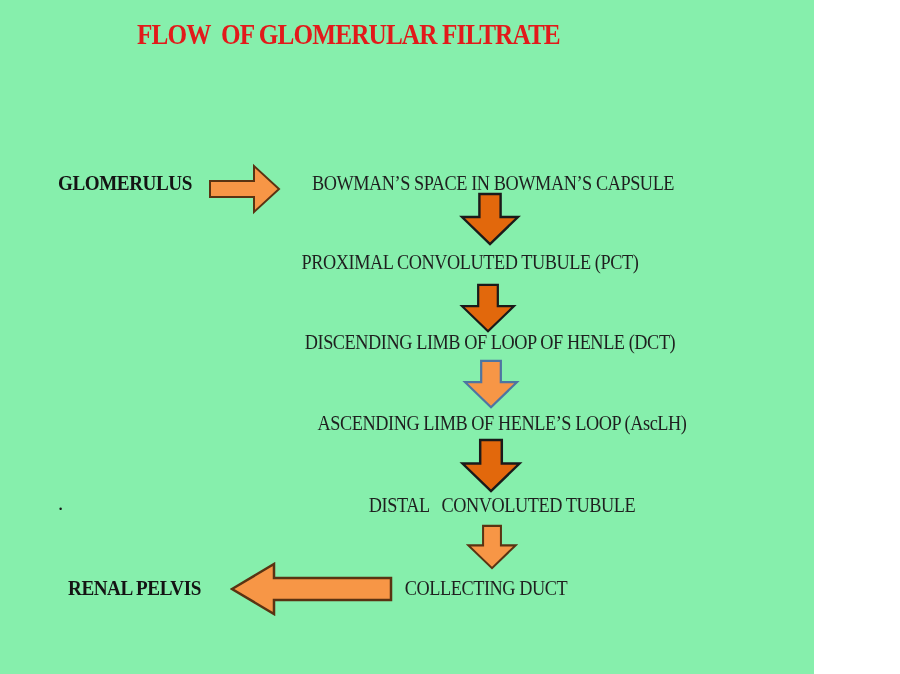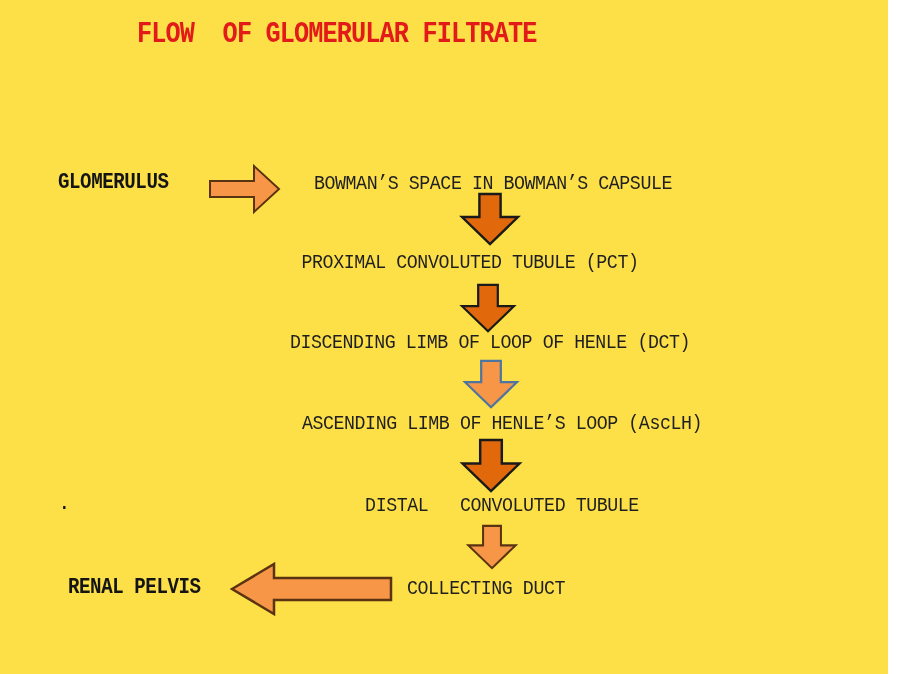--- a/index.html
+++ b/index.html
@@ -1,22 +1,22 @@
 <!DOCTYPE html>
 <html><head>
 <meta charset="utf-8">
 <style>
   html, body { margin: 0; padding: 0; background: #ffffff; }
   .stage {
     position: relative;
-    width: 888px;
+    width: 814px;
     height: 674px;
-    background: #fde047;
+    background: #86efac;
     overflow: hidden;
-    font-family: Liberation Mono, monospace;
+    font-family: Liberation Serif, serif;
     color: #1f1f1f;
   }
   .label {
     position: absolute;
     white-space: pre;
     font-size: 21px;
     line-height: 1;
     letter-spacing: -0.5px;
     transform-origin: left center;
     transform: scaleX(0.87);

